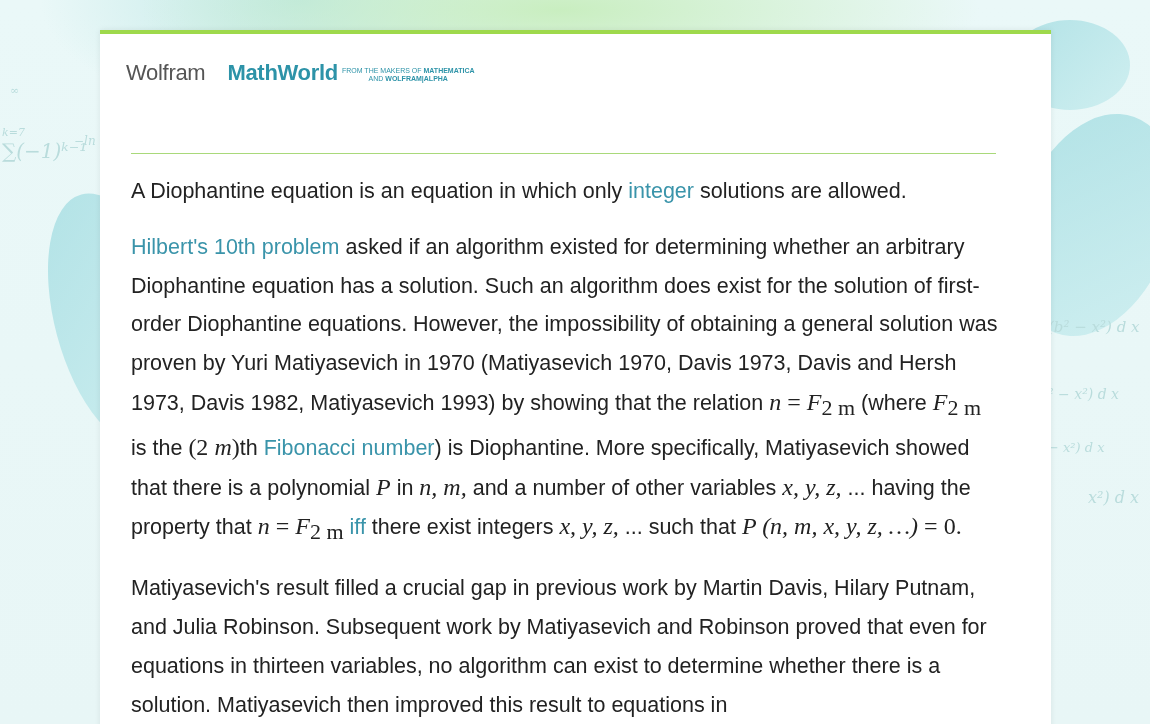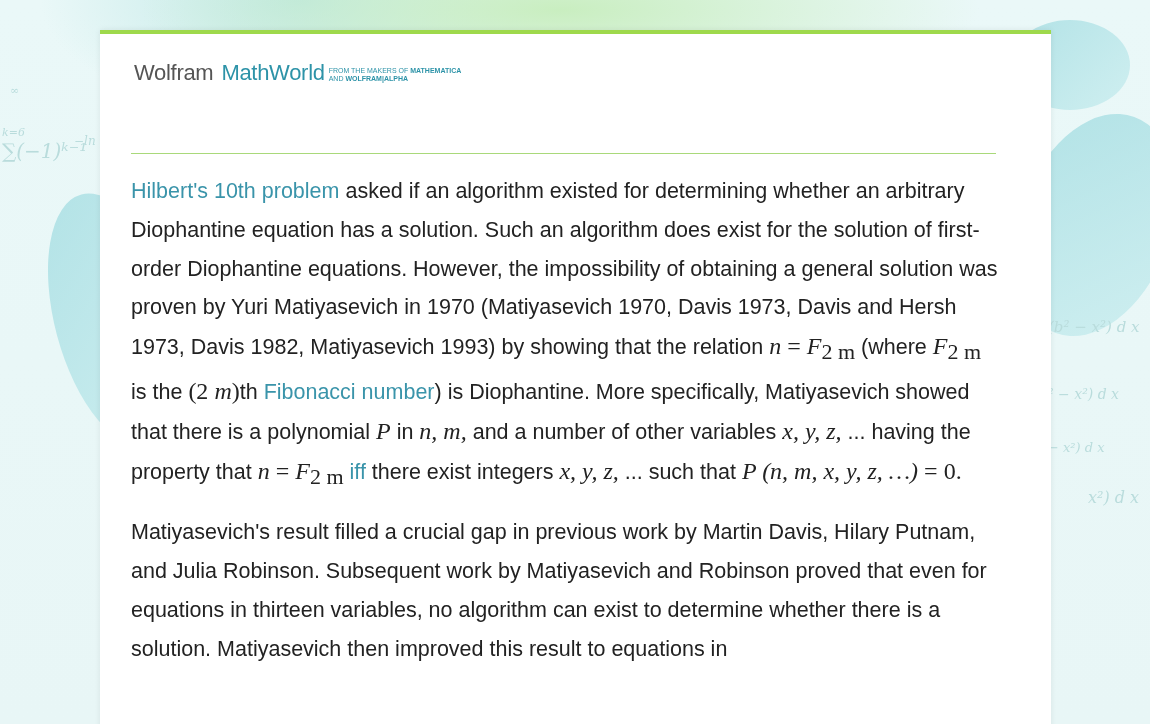--- a/index.html
+++ b/index.html
@@ -23,24 +23,24 @@
   .bgmath {
     position: absolute; color: #b9dcdc; font-family: "DejaVu Serif", serif; font-style: italic;
     white-space: nowrap;
   }
   .card {
     position: absolute; left: 100px; top: 30px; width: 951px; height: 720px;
     background: #ffffff; border-top: 4px solid #9ed94c;
     box-shadow: 0 0 6px rgba(0,0,0,0.08);
   }
   .logo {
-    position: absolute; left: 34px; top: 26px; display: flex; align-items: flex-end;
+    position: absolute; left: 26px; top: 26px; display: flex; align-items: flex-end; text-align: center;
   }
   .logo-wolfram { font-size: 22px; color: #555555; letter-spacing: -0.3px; }
-  .logo-mathworld { font-size: 22px; color: #2d93a8; letter-spacing: -0.3px; margin-left: 8px; }
+  .logo-mathworld { font-size: 22px; color: #2d93a8; letter-spacing: -0.3px; margin-left: 22px; font-weight: bold; }
   .logo-tag { font-size: 7px; line-height: 8px; color: #2d93a8; margin-left: 4px; margin-bottom: 3px; }
   .logo-tag b { font-weight: bold; }
   .title {
     position: absolute; left: 31px; top: 56px; margin: 0;
     font-size: 47px; font-weight: normal; color: #3b8fa5; letter-spacing: 0.2px;
     font-family: "DejaVu Sans", sans-serif;
   }
   .rule { position: absolute; left: 31px; top: 119px; width: 865px; height: 1px; background: #a9d97a; }
   .content {
     position: absolute; left: 31px; top: 138px; width: 870px;
@@ -55,39 +55,40 @@
 </style>
 </head>
 <body>
 
 <div class="bg">
   <div class="blob" style="left:55px; top:190px; width:120px; height:260px; transform:rotate(-15deg);"></div>
   <div class="blob" style="left:1010px; top:20px; width:120px; height:90px;"></div>
   <div class="blob" style="left:1020px; top:110px; width:150px; height:230px; transform:rotate(20deg);"></div>
   <div class="bgmath" style="left:10px; top:84px; font-size:11px;">∞</div>
   <div class="bgmath" style="left:2px; top:94px; font-size:20px;margin-top:45px;">∑(−1)ᵏ⁻¹</div>
-  <div class="bgmath" style="left:2px; top:126px; font-size:11px;">k=6</div>
+  <div class="bgmath" style="left:2px; top:126px; font-size:11px;">k=7</div>
   <div class="bgmath" style="left:74px; top:134px; font-size:12px;">−ln</div>
   <div class="bgmath" style="left:1048px; top:318px; font-size:15px;">(b² − x²)  d x</div>
   <div class="bgmath" style="left:1048px; top:386px; font-size:14px;">² − x²)  d x</div>
   <div class="bgmath" style="left:1048px; top:440px; font-size:13px;">− x²)  d x</div>
   <div class="bgmath" style="left:1088px; top:488px; font-size:16px;">x²)  d x</div>
 </div>
 
 <div class="card">
   <a class="logo">
     <span class="logo-wolfram">Wolfram</span>
     <span class="logo-mathworld">MathWorld</span>
     <span class="logo-tag">
       <span>FROM THE MAKERS OF </span><b>MATHEMATICA</b><br>
       <span>AND </span><b>WOLFRAM|ALPHA</b>
     </span>
   </a>
 
   <div class="rule"></div>
 
   <div class="content">
+    <p><span>A Diophantine equation is an equation in which only </span><a class="link">integer</a><span> solutions are allowed.</span></p>
 
     <p><a class="link">Hilbert's 10th problem</a><span> asked if an algorithm existed for determining whether an arbitrary Diophantine equation has a solution. Such an algorithm does exist for the solution of first-order Diophantine equations. However, the impossibility of obtaining a general solution was proven by Yuri Matiyasevich in 1970 (Matiyasevich 1970, Davis 1973, Davis and Hersh 1973, Davis 1982, Matiyasevich 1993) by showing that the relation </span><span class="m">n</span><span class="mr"> = </span><span class="m">F</span><span class="sub">2 m</span><span> (where </span><span class="m">F</span><span class="sub">2 m</span><span> is the </span><span class="mr">(2 </span><span class="m">m</span><span class="mr">)</span><span>th </span><a class="link">Fibonacci number</a><span>) is Diophantine. More specifically, Matiyasevich showed that there is a polynomial </span><span class="m">P</span><span> in </span><span class="m">n, m,</span><span> and a number of other variables </span><span class="m">x, y, z,</span><span> ... having the property that </span><span class="m">n</span><span class="mr"> = </span><span class="m">F</span><span class="sub">2 m</span><span> </span><a class="link">iff</a><span> there exist integers </span><span class="m">x, y, z,</span><span> ... such that </span><span class="m">P</span><span class="m"> (n, m, x, y, z, …)</span><span class="mr"> = 0.</span></p>
 
     <p><span>Matiyasevich's result filled a crucial gap in previous work by Martin Davis, Hilary Putnam, and Julia Robinson. Subsequent work by Matiyasevich and Robinson proved that even for equations in thirteen variables, no algorithm can exist to determine whether there is a solution. Matiyasevich then improved this result to equations in</span></p>
   </div>
 </div>
 
 </body></html>

